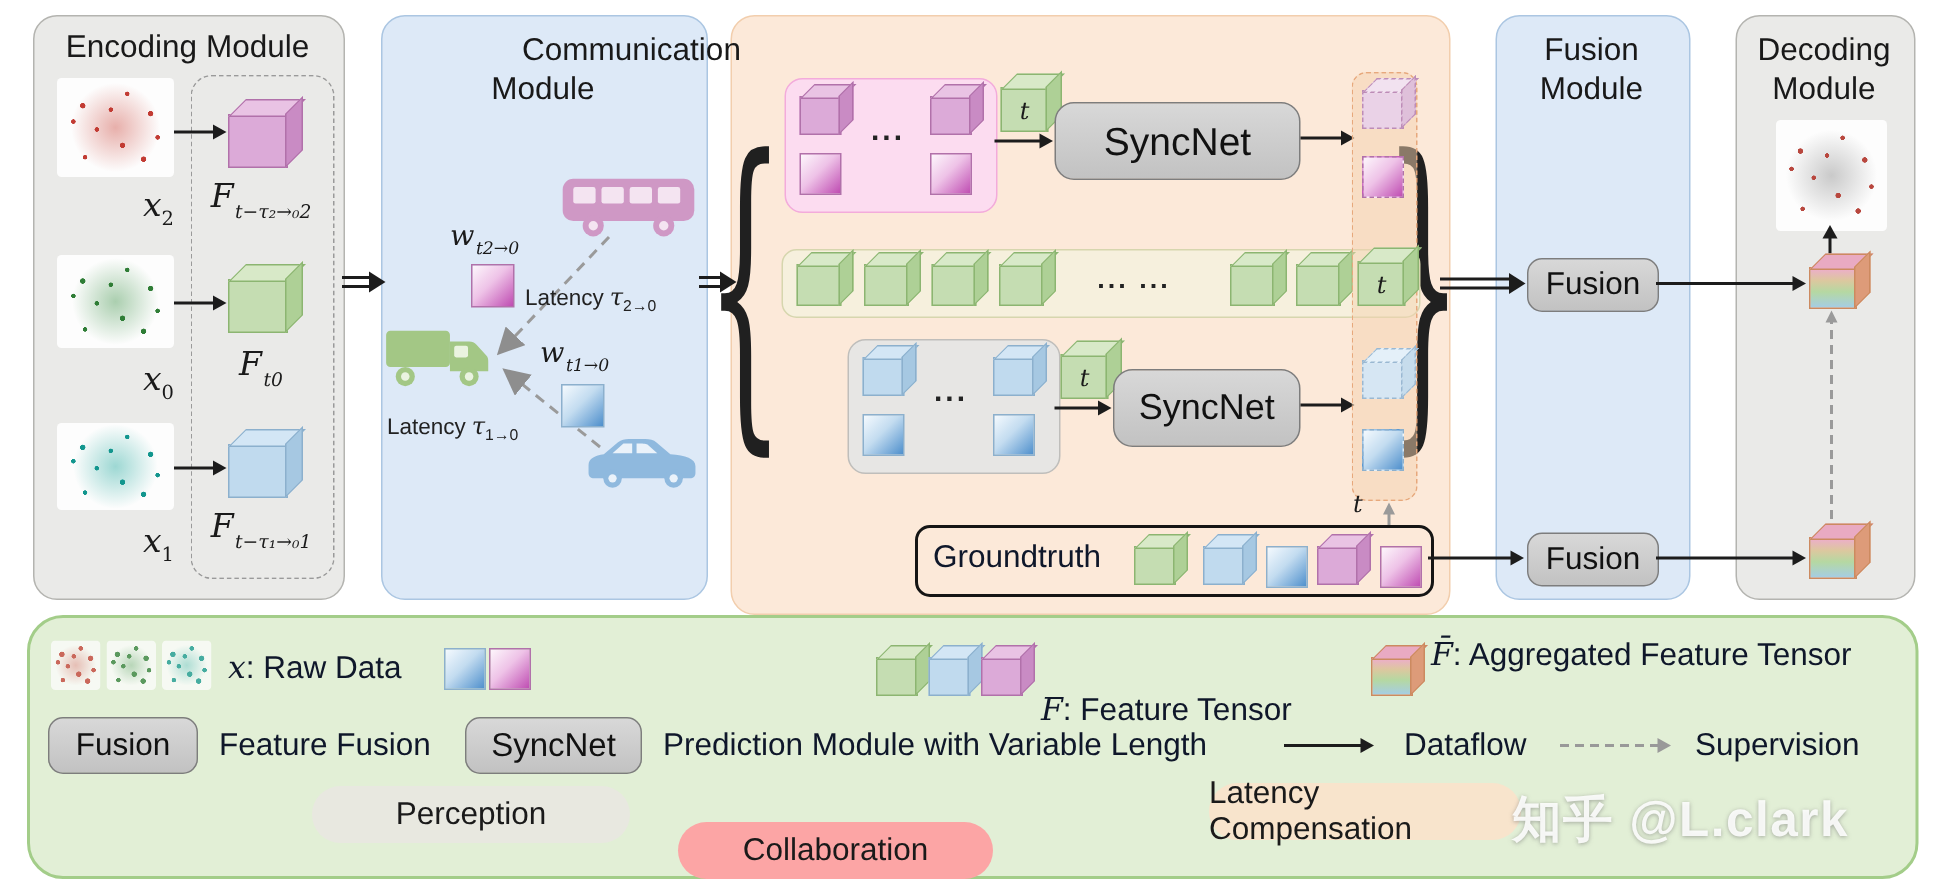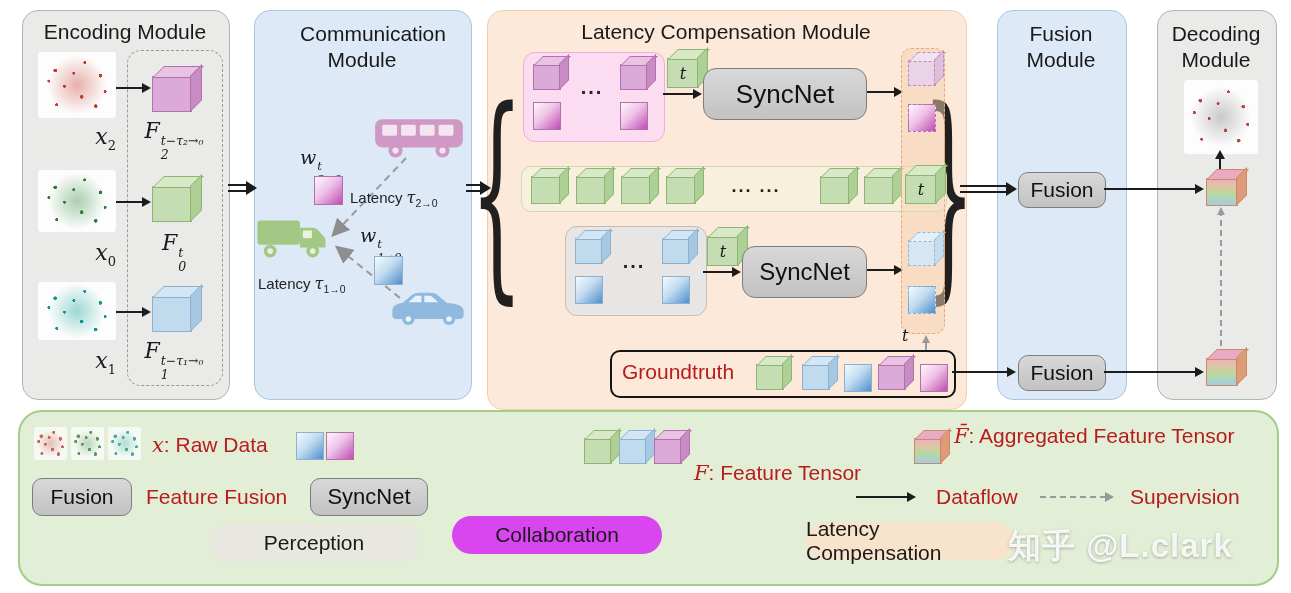--- a/index.html
+++ b/index.html
@@ -44,21 +44,21 @@
   .darr::after{content:"";position:absolute;right:-11px;top:50%;transform:translateY(-50%);
     border-left:11px solid #1c1c1c;border-top:7.5px solid transparent;border-bottom:7.5px solid transparent;}
   .dashv{position:absolute;width:0;border-left:2px dashed #9a9a9a;}
   .dashv.up::before{content:"";position:absolute;top:-3px;left:-5px;
     border-left:4px solid transparent;border-right:4px solid transparent;border-bottom:8px solid #9a9a9a;}
   .dashl{position:absolute;height:0;border-top:2.2px dashed #999;}
   .dashl::after{content:"";position:absolute;right:-8px;top:-6px;
     border-left:9px solid #999;border-top:5px solid transparent;border-bottom:5px solid transparent;}
   
   .flabel{position:absolute;text-align:center;font-size:22px;}
-  .ss{display:inline-flex;flex-direction:column;align-items:flex-start;font-size:12.5px;line-height:1.12;
+  .ss{display:inline-flex;flex-direction:row;align-items:center;font-size:12.5px;line-height:1.12;
       vertical-align:-7px;margin-left:1px;font-family:"DejaVu Serif",serif;font-style:italic;}
   .xlabel{position:absolute;text-align:right;font-size:22px;}
   .sb{font-size:13px;vertical-align:-6px;font-family:"DejaVu Serif",serif;}
   .wlabel{position:absolute;font-size:19px;}
   .wlabel .ss{font-size:11.5px;vertical-align:-6px;}
   .lat{position:absolute;font-size:15px;color:#222;}
   .lat .mi{margin-left:4px;font-size:16px;}
   .sb2{font-size:10.5px;vertical-align:-4px;}
   .dots{position:absolute;font-size:20px;font-weight:bold;letter-spacing:2px;text-align:center;color:#222;}
   
@@ -75,21 +75,21 @@
     radial-gradient(3px 3px at 74% 82%,var(--c) 55%,transparent 66%),
     radial-gradient(2.5px 2.5px at 86% 60%,var(--c) 55%,transparent 66%),
     radial-gradient(2.5px 2.5px at 14% 44%,var(--c) 55%,transparent 66%),
     radial-gradient(2.5px 2.5px at 46% 32%,var(--c) 55%,transparent 66%),
     radial-gradient(circle at 50% 50%,var(--cb) 0%,transparent 58%);}
   .pc.red{--c:#c23b33;--cb:rgba(205,80,70,.45);}
   .pc.grn{--c:#2f7d36;--cb:rgba(70,150,80,.45);}
   .pc.tea{--c:#12968e;--cb:rgba(40,170,160,.45);}
   .pc.det{--c:#b8473e;--cb:rgba(150,150,150,.5);}
   .pill{position:absolute;height:38px;border-radius:19px;display:flex;align-items:center;justify-content:center;font-size:21px;}
-  .lgtxt{position:absolute;font-size:21px;color:#b91c1c;}
+  .lgtxt{position:absolute;font-size:21px;color:#0f172a;}
   .wm{position:absolute;font-size:33px;font-weight:bold;color:rgba(255,255,255,.88);
       text-shadow:0 1px 3px rgba(110,110,110,.55);letter-spacing:1px;}
 </style>
 </head>
 <body>
 
 <div id="stage">
 
   <div class="panel" style="left:22px;top:10px;width:206px;height:388px;background:#eaeae8;border:1.6px solid #b4b4b0;"></div>
   <div class="panel" style="left:254px;top:10px;width:216px;height:388px;background:#dde9f7;border:1.6px solid #abc6e2;"></div>
@@ -123,21 +123,21 @@
   <span class="xlabel" style="left:38px;top:348px;width:78px;"><span class="mi">x</span><span class="sb">1</span></span>
   <div class="arr" style="left:116px;top:311px;width:27px;"></div>
   <div class="cube bl" style="left:152px;top:296px;width:38px;height:34px;--d:10px;"></div>
   <span class="flabel" style="left:126px;top:338px;width:96px;"><span class="mi">F</span><span class="ss">
         <span>t−τ₁→₀</span>
         <span>1</span>
       </span></span>
 
   <div class="darr" style="left:228px;top:184px;width:18px;"></div>
 
-  <div class="ttl" style="left:254px;top:22px;width:238px;">Communication</div>
+  <div class="ttl" style="left:254px;top:22px;width:238px;padding-left:48px;">Communication</div>
   <div class="ttl" style="left:254px;top:48px;width:216px;">Module</div>
 
   <svg style="position:absolute;left:254px;top:10px;" width="216" height="388" viewBox="0 0 216 388">
     <defs>
         <marker id="gah" markerWidth="9" markerHeight="9" refX="7" refY="4.5" orient="auto">
           <path d="M0 0 L9 4.5 L0 9 z" fill="#8e8e8e"></path>
         </marker>
       </defs>
     <line x1="152" y1="148" x2="80" y2="224" stroke="#9a9a9a" stroke-width="2" stroke-dasharray="7 5" marker-end="url(#gah)"></line>
     <line x1="146" y1="288" x2="84" y2="238" stroke="#9a9a9a" stroke-width="2" stroke-dasharray="7 5" marker-end="url(#gah)"></line>
@@ -184,21 +184,20 @@
     <path d="M38 9 l-10 9 h18 v-9 z" fill="#eaf2fa"></path>
     <path d="M50 9 v9 h19 l-9 -8 c-2-1-4-1-10-1 z" fill="#eaf2fa"></path>
     <circle cx="28" cy="41" r="8.5"></circle>
       <circle cx="84" cy="41" r="8.5"></circle>
     <circle cx="28" cy="41" r="3.8" fill="#eaf2fa"></circle>
       <circle cx="84" cy="41" r="3.8" fill="#eaf2fa"></circle>
   </svg>
 
   <div class="darr" style="left:466px;top:184px;width:14px;"></div>
 
-  <div class="ttl" style="left:556px;top:20px;width:340px;">Latency Compensation Module</div>
 
   <div class="bracewrap" style="left:482px;top:52px;width:30px;height:280px;">
       <span class="brace">{</span>
     </div>
   <div class="bracewrap" style="left:934px;top:52px;width:30px;height:280px;">
       <span class="brace">}</span>
     </div>
 
   <div style="position:absolute;left:523px;top:52px;width:140px;height:88px;background:#fcdcf0;border:1.5px solid #f3abdb;border-radius:12px;"></div>
   <div class="cube pk" style="left:533px;top:64px;width:26px;height:24px;--d:8px;"></div>
@@ -281,23 +280,24 @@
   <div class="cube gn" style="left:584px;top:438px;width:26px;height:24px;--d:8px;"></div>
   <div class="cube bl" style="left:619px;top:438px;width:26px;height:24px;--d:8px;"></div>
   <div class="cube pk" style="left:654px;top:438px;width:26px;height:24px;--d:8px;"></div>
   <span class="lgtxt" style="left:694px;top:433px;margin-top:28px;"><span class="mi">F</span><span>: Feature Tensor</span></span>
   <div class="cube agg" style="left:914px;top:438px;width:26px;height:24px;--d:8px;"></div>
   <span class="lgtxt" style="left:954px;top:424px;"><span class="mi">F̄</span><span>: Aggregated Feature Tensor</span></span>
 
   <div class="gbtn" style="left:32px;top:478px;width:98px;height:36px;font-size:21px;">Fusion</div>
   <span class="lgtxt" style="left:146px;top:485px;">Feature Fusion</span>
   <div class="gbtn" style="left:310px;top:478px;width:116px;height:36px;font-size:22px;">SyncNet</div>
+  <span class="lgtxt" style="left:442px;top:485px;">Prediction Module with Variable Length</span>
   <div class="arr" style="left:856px;top:496px;width:52px;"></div>
   <span class="lgtxt" style="left:936px;top:485px;">Dataflow</span>
   <div class="dashl" style="left:1040px;top:496px;width:66px;"></div>
   <span class="lgtxt" style="left:1130px;top:485px;">Supervision</span>
 
   <div class="pill" style="left:208px;top:524px;width:212px;background:#e8e8e0;">Perception</div>
-  <div class="pill" style="left:452px;top:516px;width:210px;background:#d946ef;">Collaboration</div>
+  <div class="pill" style="left:452px;top:548px;width:210px;background:#fca5a5;">Collaboration</div>
   <div class="pill" style="left:806px;top:522px;width:208px;background:#f8e4cc;">Latency Compensation</div>
 
   <span class="wm" style="left:1008px;top:524px;">知乎 @L.clark</span>
 </div>
 
 </body></html>

